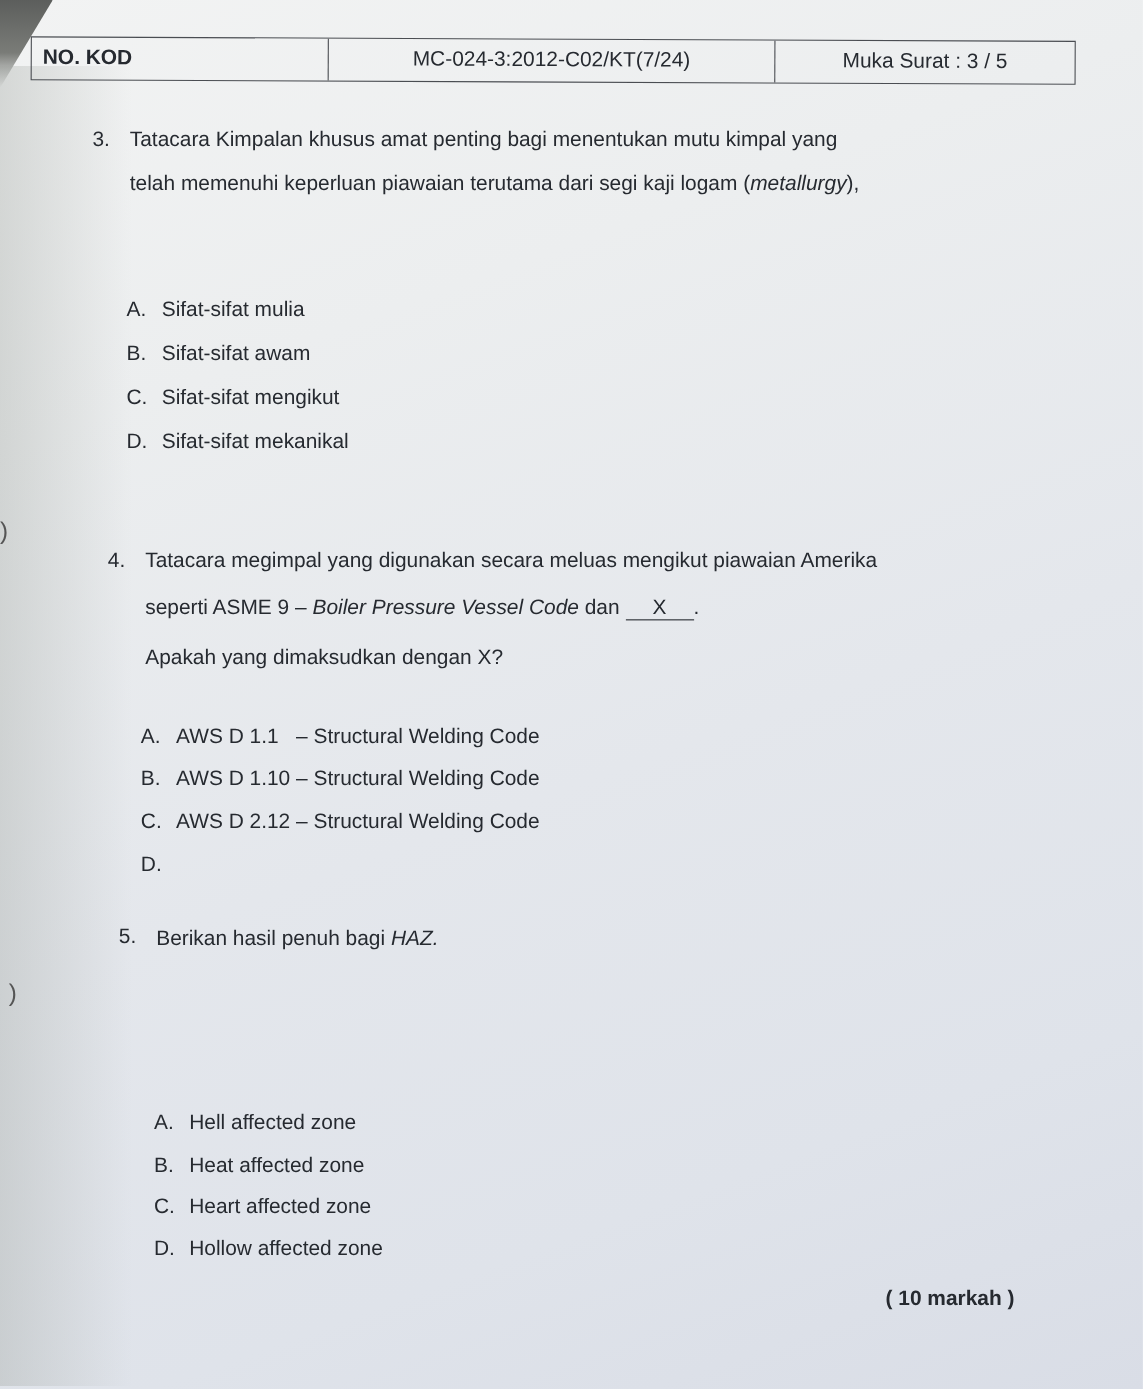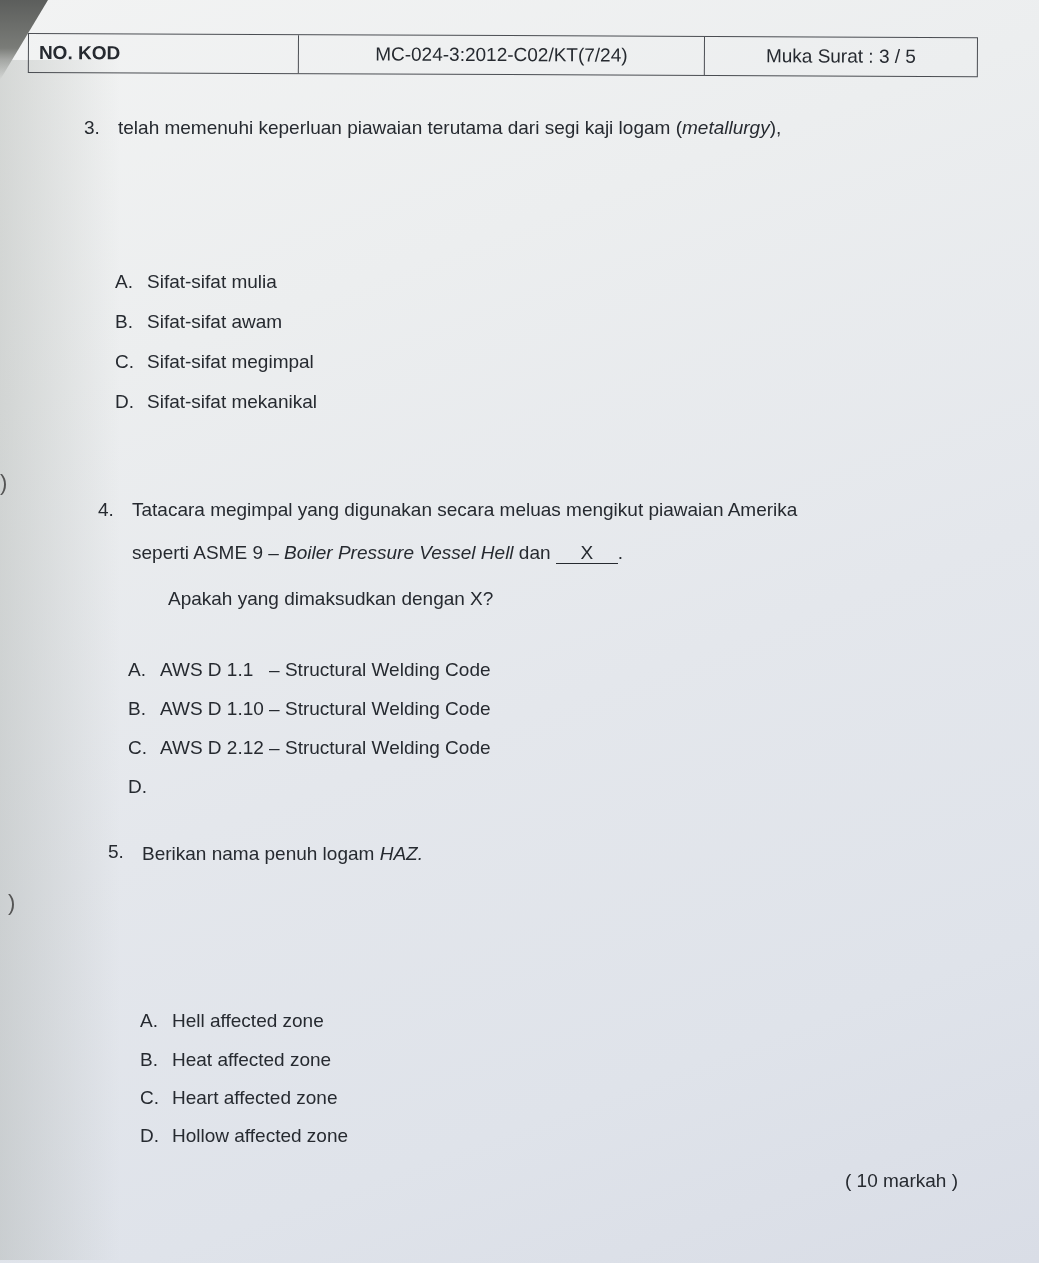--- a/index.html
+++ b/index.html
@@ -32,68 +32,69 @@
 
   .q { position: absolute; font-size: 19px; line-height: 40px; }
   .q .num { position: absolute; left: 0; top: 0; }
   .q .body { margin-left: 34px; }
   .q .line { display: block; white-space: nowrap; }
   .opts { position: absolute; font-size: 19px; }
   .opt { display: flex; height: 40px; align-items: center; white-space: nowrap; }
   .opt .letter { width: 32px; }
   .blank { display: inline-block; border-bottom: 1.5px solid #262a30; width: 62px; text-align: center; line-height: 20px; }
   em { font-style: italic; }
-  .marks { position: absolute; left: 845px; top: 1170px; font-size: 19px; }
+  .marks { position: absolute; left: 805px; top: 1170px; font-size: 19px; font-weight: bold; }
   .margin-mark { position: absolute; color: #555; font-size: 22px; font-weight: 300; }
 </style>
 </head>
 <body>
 
 <div class="bg-dark-corner"></div>
 <div class="left-shade"></div>
 
 <div class="header-table">
   <div class="header-cell c1">NO. KOD</div>
   <div class="header-cell c2">MC-024-3:2012-C02/KT(7/24)</div>
   <div class="header-cell c3">Muka Surat : 3 / 5</div>
 </div>
 
 <div class="q" style="left:84px; top:108px;">
   <span class="num">3.</span>
   <div class="body">
+    <span class="line">Tatacara Kimpalan khusus amat penting bagi menentukan mutu kimpal yang</span>
     <span class="line"><span>telah memenuhi keperluan piawaian terutama dari segi kaji logam (</span><em>metallurgy</em><span>),</span></span>
   </div>
 </div>
 <div class="opts" style="left:115px; top:262px;">
   <div class="opt">
       <span class="letter">A.</span>
       <span>Sifat-sifat mulia</span>
     </div>
   <div class="opt">
       <span class="letter">B.</span>
       <span>Sifat-sifat awam</span>
     </div>
   <div class="opt">
       <span class="letter">C.</span>
-      <span>Sifat-sifat megimpal</span>
+      <span>Sifat-sifat mengikut</span>
     </div>
   <div class="opt">
       <span class="letter">D.</span>
       <span>Sifat-sifat mekanikal</span>
     </div>
 </div>
 
 <div class="margin-mark" style="left:0px; top:470px;">)</div>
 
 <div class="q" style="left:98px; top:490px;">
   <span class="num">4.</span>
   <div class="body">
     <span class="line">Tatacara megimpal yang digunakan secara meluas mengikut piawaian Amerika</span>
-    <span class="line" style="line-height:46px;"><span>seperti ASME 9 – </span><em>Boiler Pressure Vessel Hell</em><span> dan </span><span class="blank">X</span><span>.</span></span>
-    <span class="line" style="line-height:46px;margin-left:36px;">Apakah yang dimaksudkan dengan X?</span>
+    <span class="line" style="line-height:46px;"><span>seperti ASME 9 – </span><em>Boiler Pressure Vessel Code</em><span> dan </span><span class="blank">X</span><span>.</span></span>
+    <span class="line" style="line-height:46px;">Apakah yang dimaksudkan dengan X?</span>
   </div>
 </div>
 <div class="opts" style="left:128px; top:650px;">
   <div class="opt">
       <span class="letter">A.</span>
       <span style="white-space:pre">AWS D 1.1   – Structural Welding Code</span>
     </div>
   <div class="opt" style="height:38px">
       <span class="letter">B.</span>
       <span style="white-space:pre">AWS D 1.10 – Structural Welding Code</span>
@@ -103,21 +104,21 @@
       <span style="white-space:pre">AWS D 2.12 – Structural Welding Code</span>
     </div>
   <div class="opt" style="height:38px">
       <span class="letter">D.</span>
     </div>
 </div>
 
 <div class="q" style="left:108px; top:832px;">
   <span class="num">5.</span>
   <div class="body">
-    <span class="line" style="line-height:44px;"><span>Berikan nama penuh logam </span><em>HAZ.</em></span>
+    <span class="line" style="line-height:44px;"><span>Berikan hasil penuh bagi </span><em>HAZ.</em></span>
   </div>
 </div>
 
 <div class="margin-mark" style="left:8px; top:890px;">)</div>
 
 <div class="opts" style="left:140px; top:1001px;">
   <div class="opt">
       <span class="letter">A.</span>
       <span>Hell affected zone</span>
     </div>

